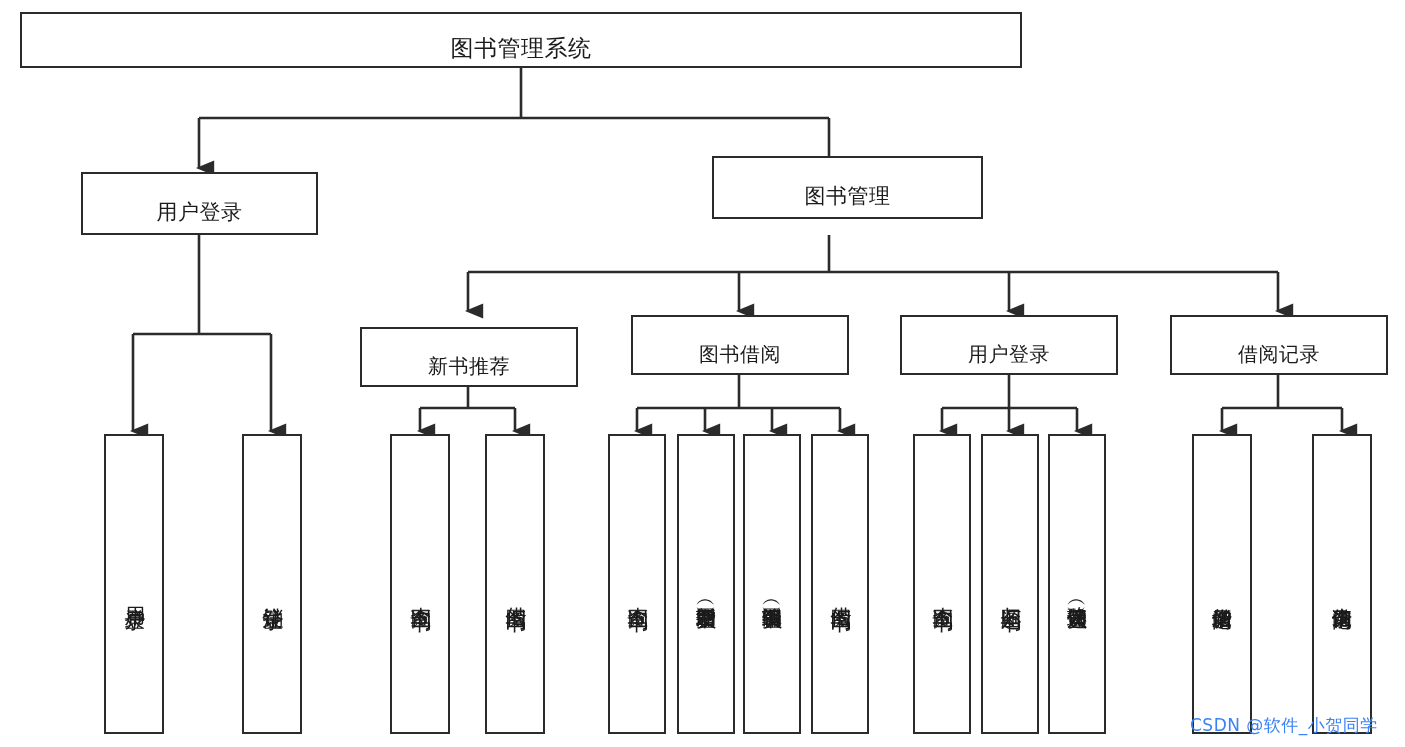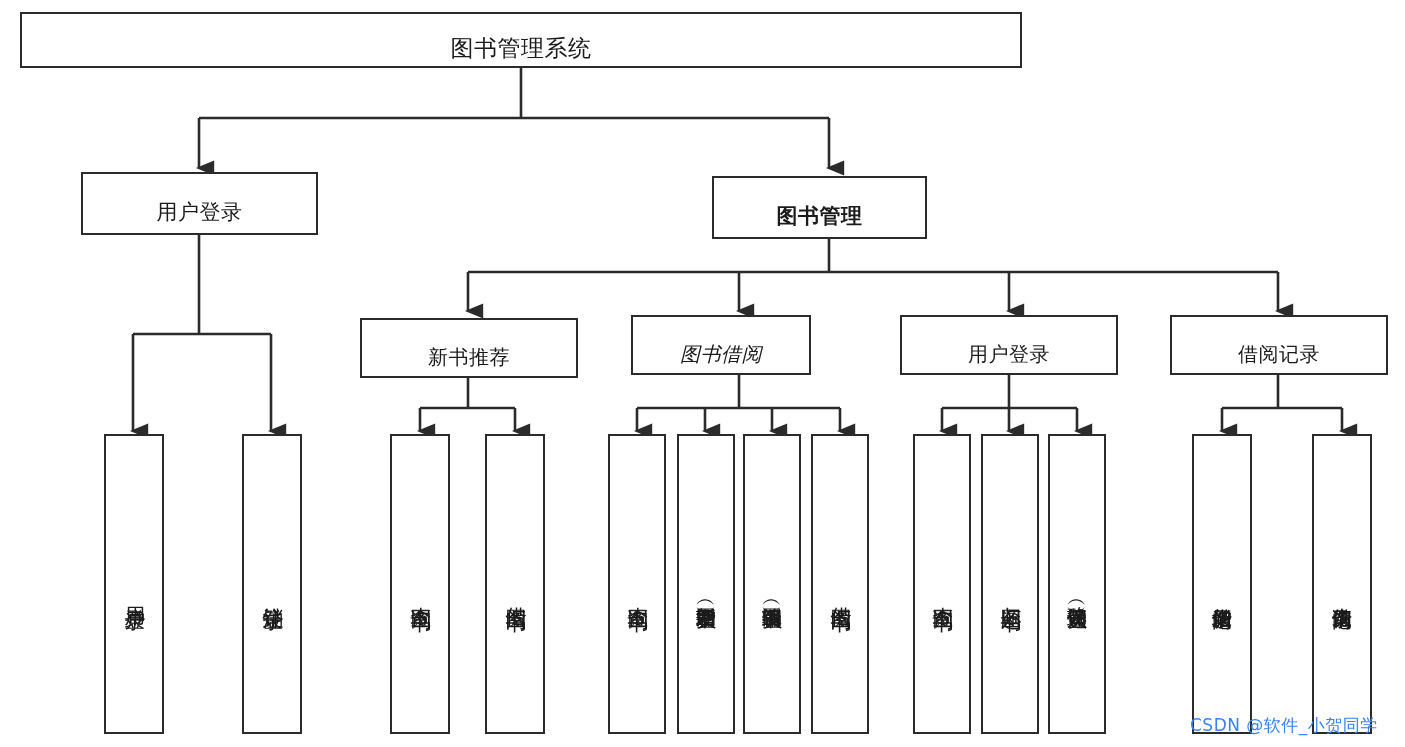--- a/index.html
+++ b/index.html
@@ -135,28 +135,28 @@
     </g>
   </svg>
 
   <div class="node-box node-root" style="left:20px; top:12px; width:1002px; height:56px;">
     <span class="node-label">图书管理系统</span>
   </div>
 
   <div class="node-box node-l1" style="left:81px; top:172px; width:237px; height:63px;">
     <span class="node-label">用户登录</span>
   </div>
-  <div class="node-box node-l1" style="left:712px; top:176px; width:215px; height:63px;font-weight:bold;">
+  <div class="node-box node-l1" style="left:712px; top:156px; width:271px; height:63px;">
     <span class="node-label">图书管理</span>
   </div>
 
-  <div class="node-box node-l2" style="left:360px; top:318px; width:218px; height:60px;">
+  <div class="node-box node-l2" style="left:360px; top:327px; width:218px; height:60px;">
     <span class="node-label">新书推荐</span>
   </div>
-  <div class="node-box node-l2" style="left:631px; top:315px; width:180px; height:60px;font-style:italic;">
+  <div class="node-box node-l2" style="left:631px; top:315px; width:218px; height:60px;">
     <span class="node-label">图书借阅</span>
   </div>
   <div class="node-box node-l2" style="left:900px; top:315px; width:218px; height:60px;">
     <span class="node-label">用户登录</span>
   </div>
   <div class="node-box node-l2" style="left:1170px; top:315px; width:218px; height:60px;">
     <span class="node-label">借阅记录</span>
   </div>
 
   <div class="node-box node-leaf" style="left:104px; top:434px; width:60px; height:300px;">

